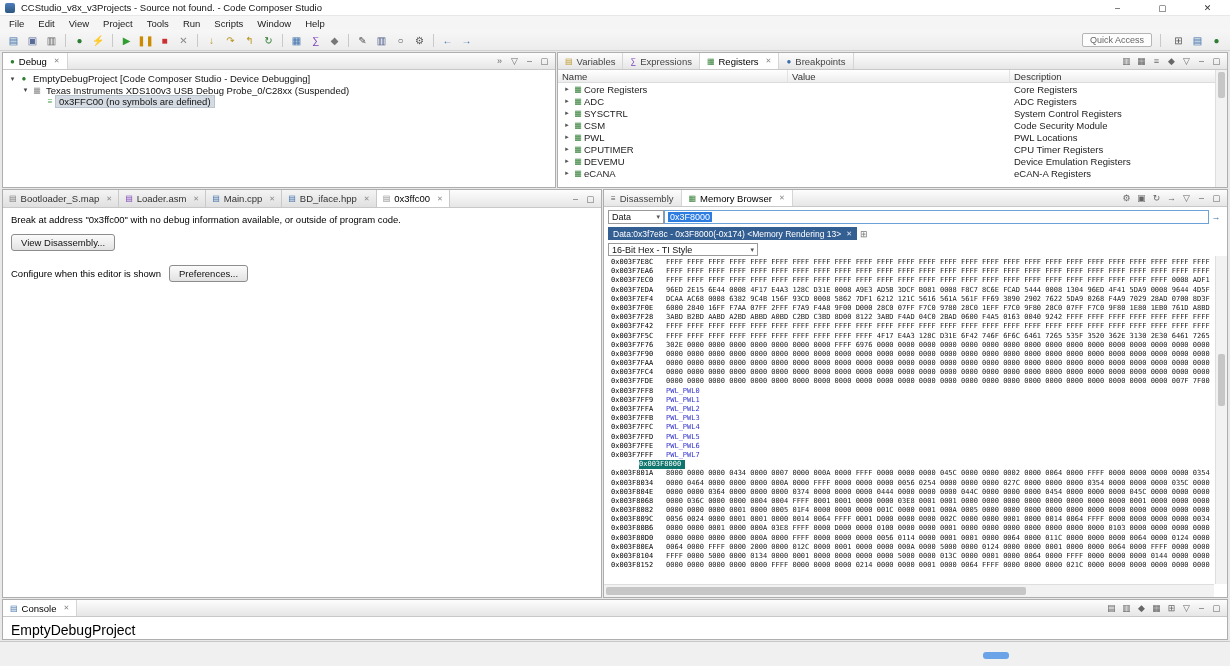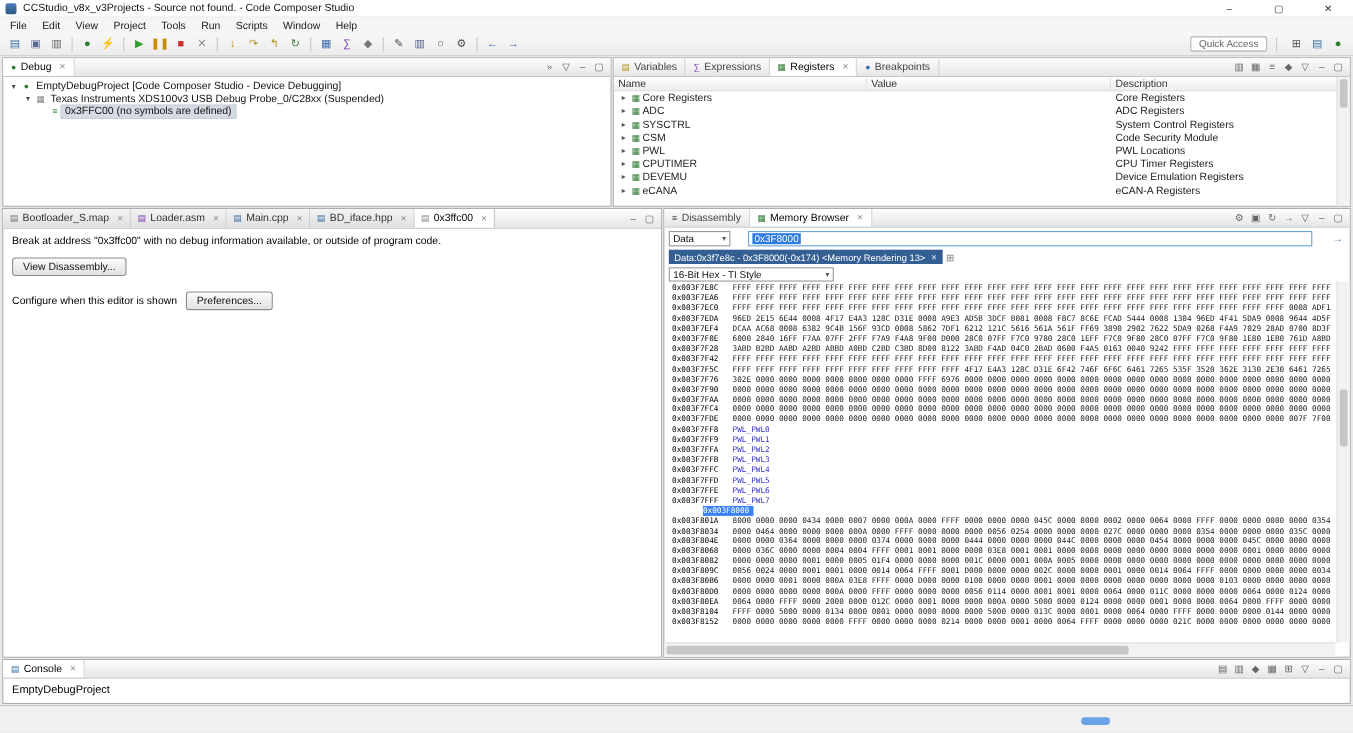--- a/index.html
+++ b/index.html
@@ -67,46 +67,46 @@
   .ed-header { height:18px; }
   .ed-tab { display:flex; align-items:center; gap:4px; padding:0 6px; font-size:9.5px; color:#333; border-right:1px solid #c9c9c9; background:linear-gradient(#f4f4f4,#e0e0e0); white-space:nowrap; }
   .ed-tab.active { background:#ffffff; color:#000; }
   .ed-content { padding:6px 8px; }
   .ed-msg { font-size:9.5px; color:#000; margin-bottom:9px; }
   .btn { font-family:"Liberation Sans",sans-serif; font-size:9.5px; color:#111; background:linear-gradient(#fbfbfb,#e2e2e2); border:1px solid #8d8d8d; border-radius:3px; padding:2px 9px; }
   .cfg-row { margin-top:14px; display:flex; align-items:center; gap:8px; font-size:9.5px; color:#000; }
 
   
   #memory-panel { left:603px; top:189px; width:625px; height:409px; }
-  .mem-controls { position:absolute; top:20px; left:4px; right:4px; height:14px; display:flex; align-items:center; gap:16px; }
+  .mem-controls { position:absolute; top:20px; left:4px; right:4px; height:14px; display:flex; align-items:center; gap:0; }
   .select { height:14px; background:#ffffff; border:1px solid #999; display:flex; align-items:center; justify-content:space-between; padding:0 3px; font-size:9px; color:#111; }
   .select .dd { font-size:7px; color:#555; margin-left:4px; }
   #memory-scope { width:56px; }
   .addr-combo { flex:1; height:14px; background:#ffffff; border:1px solid #6da2d8; display:flex; align-items:center; padding:0 3px; font-size:9px; }
   .sel-text { background:#2d7ce0; color:#ffffff; padding:0 2px; }
   .go-icon { width:14px; text-align:center; font-size:9px; color:#3b6eaa; }
   .render-row { position:absolute; top:37px; left:4px; right:4px; height:13px; display:flex; align-items:center; gap:3px; }
   .render-tab { display:flex; align-items:center; background:#345f93; color:#fff; height:13px; padding:0 5px; font-size:8.5px; gap:5px; }
   .rt-close { font-size:7px; color:#dfe8f2; }
   .add-rt { font-size:9px; color:#777; }
   .style-row { position:absolute; top:53px; left:4px; height:15px; display:flex; }
   #memory-style { width:150px; height:13px; }
   .mem-rows { position:absolute; top:68px; left:2px; right:13px; bottom:13px; overflow:hidden; background:#fff; }
   .mem-row { display:flex; height:9.2px; line-height:9.2px; font-family:"DejaVu Sans Mono",monospace; font-size:7px; white-space:pre; }
   .mem-addr { flex:0 0 auto; width:46px; margin-left:5px; color:#000; }
   .mem-vals { margin-left:9px; color:#1c1c1c; }
   .mem-label { color:#3434cc; }
-  .hl { background:#3b82f6; color:#ffffff;margin-left:33px; }
+  .hl { background:#0f766e; color:#ffffff;margin-left:33px; }
   #memory-vscroll { top:66px; bottom:13px; }
   .hscroll { position:absolute; left:0; right:13px; bottom:0; height:13px; background:#f2f2f2; border-top:1px solid #dedede; }
   .hthumb { position:absolute; left:2px; top:2px; bottom:2px; width:420px; background:#c6c6c6; border-radius:2px; }
 
   
   #console-panel { left:2px; top:599px; width:1226px; height:41px; }
-  .console-text { padding:5px 8px; font-size:10px; color:#000; }
+  .console-text { padding:5px 8px; font-size:14px; color:#000; }
 
   
   .statusbar { position:absolute; left:0; right:0; top:641px; height:25px; background:#f0f0f0; border-top:1px solid #c8c8c8; }
   .status-chip { position:absolute; left:983px; top:10px; width:26px; height:7px; background:#6aa3e8; border-radius:3px; }
 
   
   [data-name="bug-icon"] { color:#2e7d32; }
   [data-name="console-icon"] { color:#3b6eaa; }
 </style>
 </head>

